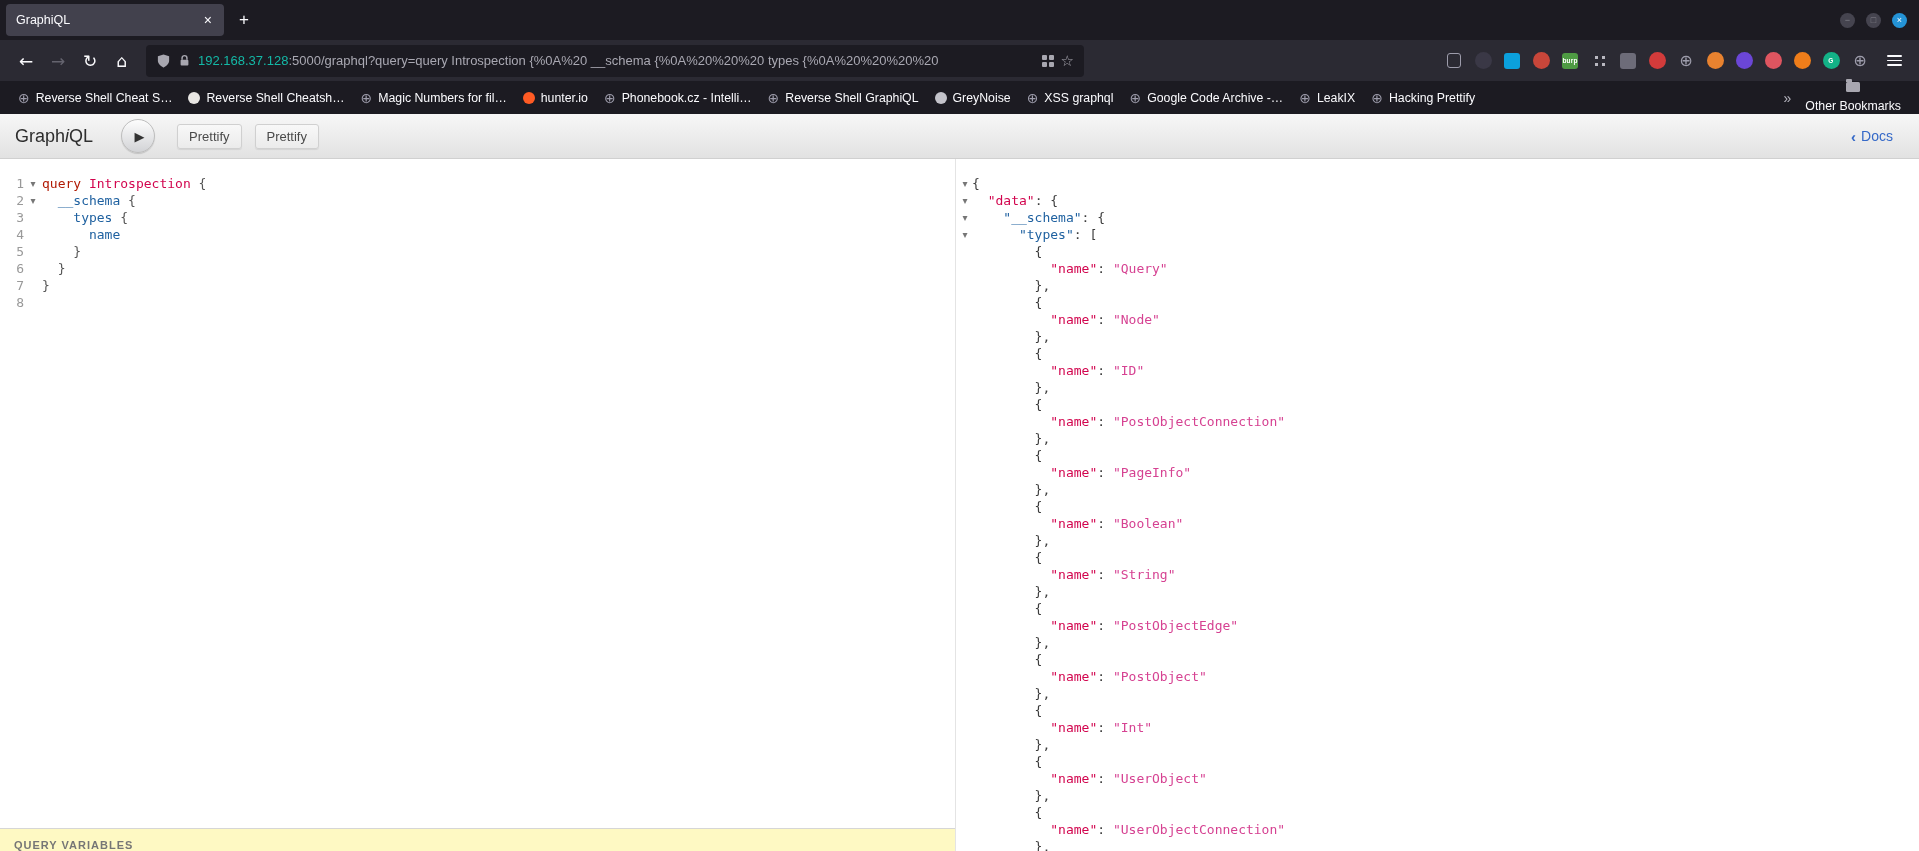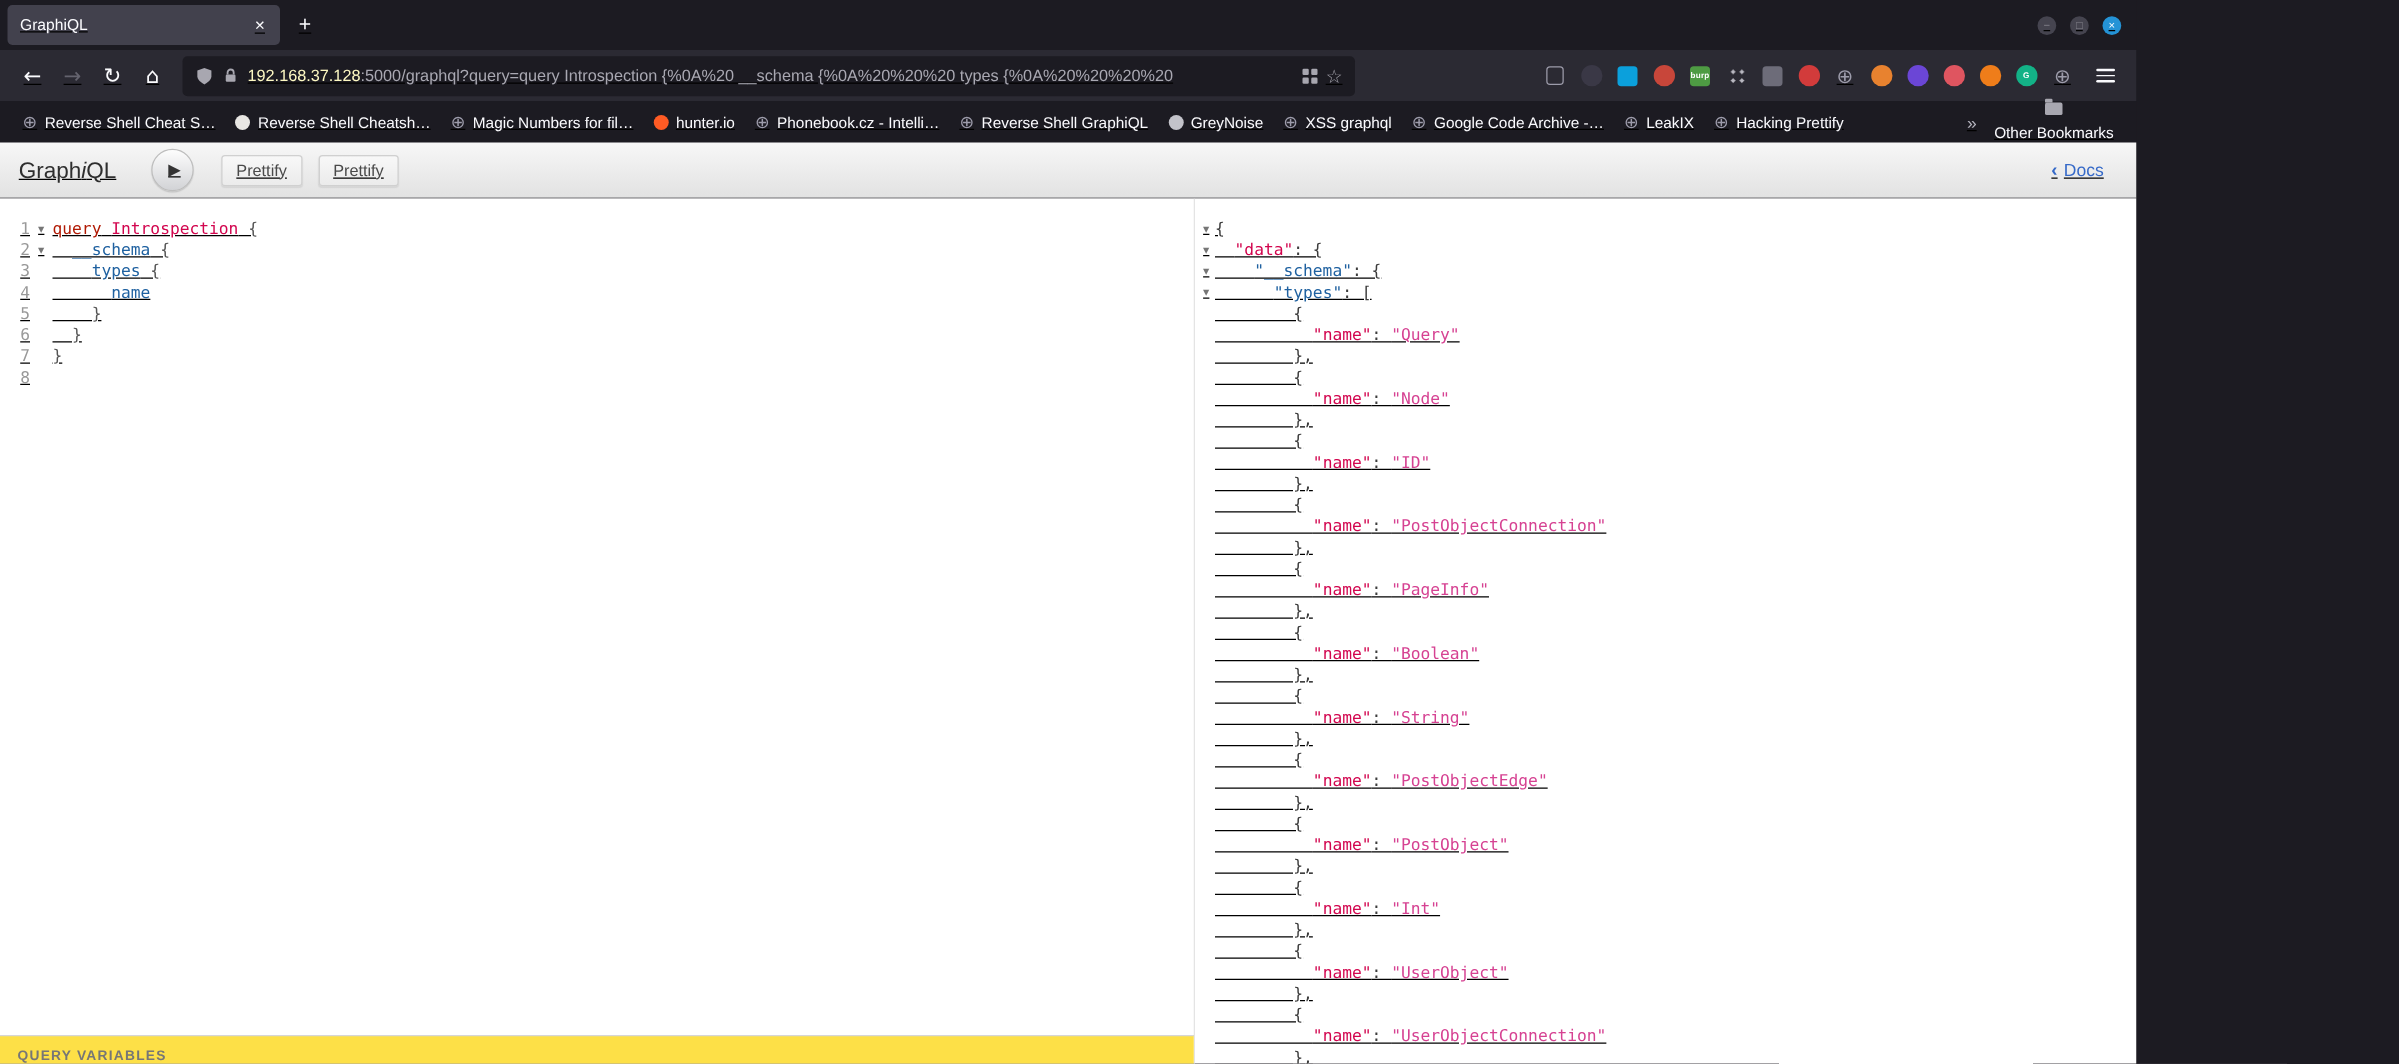--- a/index.html
+++ b/index.html
@@ -1,18 +1,18 @@
 <!DOCTYPE html>
 <html><head>
 <meta charset="utf-8">
 <style>
   * { margin:0; padding:0; box-sizing:border-box; }
   html,body { width:1919px; height:851px; overflow:hidden; background:#1c1b22;
               font-family:"Liberation Sans", sans-serif; }
-  .screen { position:relative; width:1709px; height:851px;text-decoration:underline; }
+  .screen { position:relative; width:1919px; height:851px; }
 
   
   .tabbar { height:40px; background:#1c1b22; display:flex; align-items:center; }
   .tab { width:218px; height:32px; margin:4px 0 4px 6px; background:#42414d; border-radius:4px;
          display:flex; align-items:center; padding:0 10px; }
   .tab-title { flex:1; color:#fbfbfe; font-size:12.5px; white-space:nowrap; overflow:hidden; }
   .tab-close { color:#fbfbfe; font-size:14px; cursor:pointer; padding:0 2px; }
   .newtab { width:28px; height:28px; margin-left:6px; color:#fbfbfe; font-size:17px;
             display:flex; align-items:center; justify-content:center; border-radius:4px; cursor:pointer; }
   .win-controls { margin-left:auto; display:flex; gap:11px; padding-right:12px; align-items:center; }
@@ -25,21 +25,21 @@
   .nav-icon { width:32px; height:32px; display:flex; align-items:center; justify-content:center;
               color:#fbfbfe; font-size:17px; border-radius:4px; cursor:pointer;
               font-family:"DejaVu Sans", sans-serif; }
   .nav-icon.dim { color:#64636e; }
   .urlbar { width:938px; height:32px; margin-left:8px; background:#1c1b22; border-radius:4px;
             display:flex; align-items:center; padding:0 10px; gap:7px; }
   .urlbar svg { flex:none; }
   .url-text { flex:1; overflow:hidden; white-space:nowrap; font-size:13px; position:relative; }
   .url-text::after { content:""; position:absolute; right:0; top:0; bottom:0; width:36px;
                      background:linear-gradient(90deg, rgba(28,27,34,0), #1c1b22); }
-  .url-host { color:#fef9c3; }
+  .url-host { color:#14b8a6; }
   .url-rest { color:#a9a8b2;margin-top:32px; }
   .grid-ic { display:grid; grid-template-columns:5px 5px; grid-template-rows:5px 5px; gap:2px; cursor:pointer; }
   .grid-ic i { background:#a8a7b0; border-radius:1px; }
   .star { color:#a8a7b0; font-size:15px; cursor:pointer; font-family:"DejaVu Sans", sans-serif; }
   .ext-row { margin-left:auto; display:flex; align-items:center; gap:7px; padding-right:8px; }
   .ext { width:22px; height:22px; display:flex; align-items:center; justify-content:center;
          cursor:pointer; position:relative; }
   .ext .shape-circle { width:17px; height:17px; border-radius:50%; }
   .ext .shape-square { width:16px; height:16px; border-radius:3px; }
   .ext .shape-outline { width:14px; height:15px; border:1.5px solid #9d9cab; border-radius:3px; }
@@ -88,21 +88,21 @@
   
   .workspace { display:flex; height:692px; background:#fff; }
   .query-pane { width:956px; position:relative; border-right:1px solid #e4e4e4; }
   .code-area { padding-top:16px; font:13px/17px "DejaVu Sans Mono", monospace; }
   .cm-row { display:flex; height:17px; }
   .ln { width:24px; flex:none; text-align:right; color:#999; }
   .foldcol { width:18px; flex:none; text-align:center; color:#767676; font-size:10px;
              line-height:17px; font-family:"DejaVu Sans", sans-serif; }
   .codeline { white-space:pre; }
   .variables-bar { position:absolute; left:0; right:0; bottom:0; height:23px;
-                   border-top:1px solid #d6d6d6; background:#fde047; padding:6px 0 0 14px; }
+                   border-top:1px solid #d6d6d6; background:#fef9c3; padding:6px 0 0 14px; }
   .variables-bar span { font-size:11px; font-weight:bold; letter-spacing:1px; color:#767676; }
   .result-pane { flex:1; padding:16px 0 0 2px; font:13px/17px "DejaVu Sans Mono", monospace;
                  overflow:hidden; }
   .rfold { width:14px; flex:none; text-align:center; color:#767676; font-size:10px;
            line-height:17px; font-family:"DejaVu Sans", sans-serif; }
 
   
   .tk-kw   { color:#B11A04; }
   .tk-def  { color:#D2054E; }
   .tk-prop { color:#1F61A0; }

